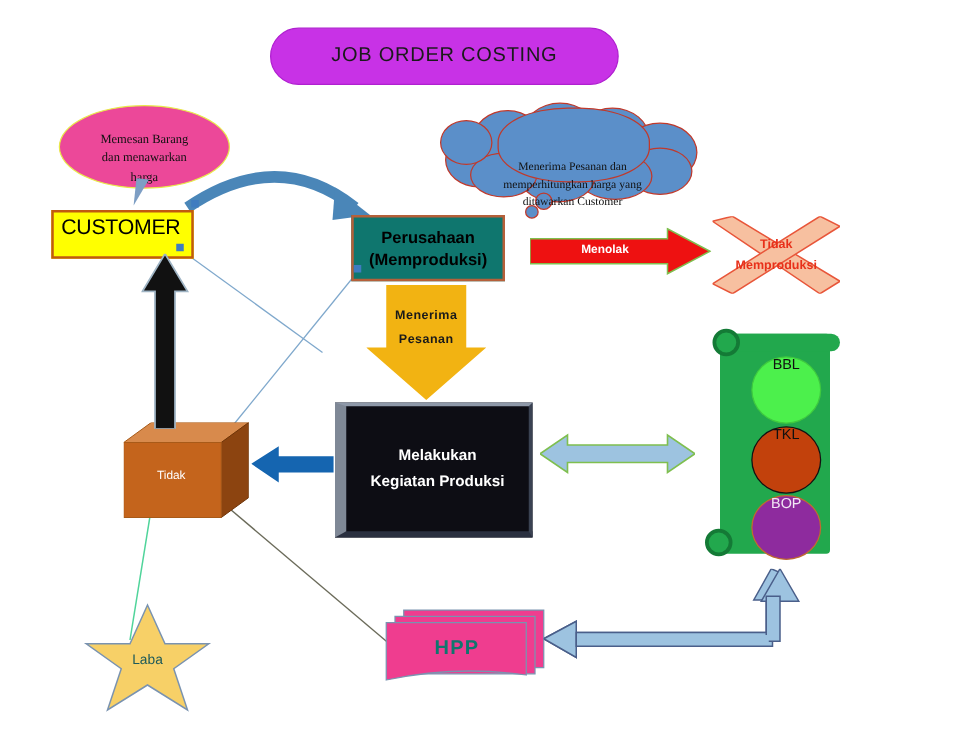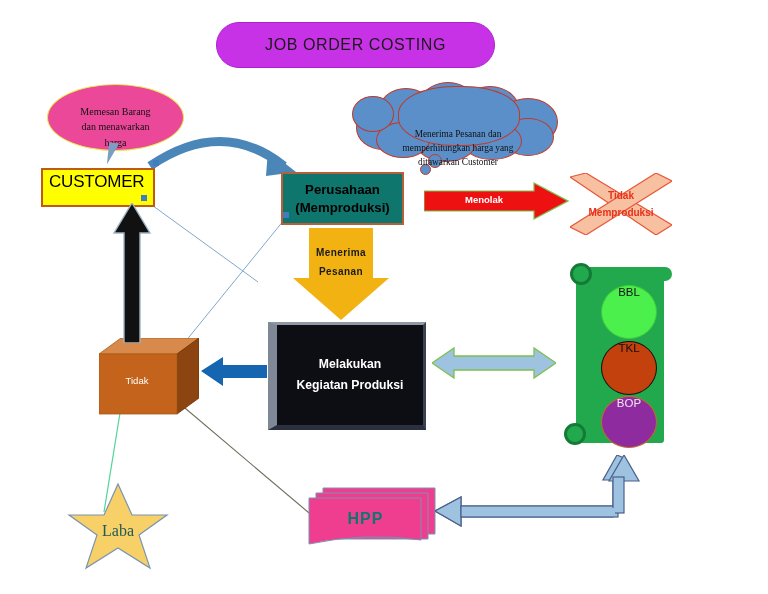--- a/index.html
+++ b/index.html
@@ -234,22 +234,22 @@
     color: #ffffff;
     z-index: 4;
   }
 
   
   #laba-star { left: 62px; top: 482px; width: 112px; height: 88px; }
   #laba-label {
     position: absolute;
     left: 0; top: 40px; width: 112px;
     text-align: center;
-    font-family: Liberation Serif, serif;
-    font-size: 16px;
+    font-family: Liberation Sans, sans-serif;
+    font-size: 11px;
     color: #1d5a5a;
     z-index: 4;
   }
 
   
   #hpp-stack { left: 303px; top: 486px; width: 135px; height: 62px; }
   #hpp-label {
     position: absolute;
     left: 10px; top: 24px; width: 105px;
     text-align: center;

